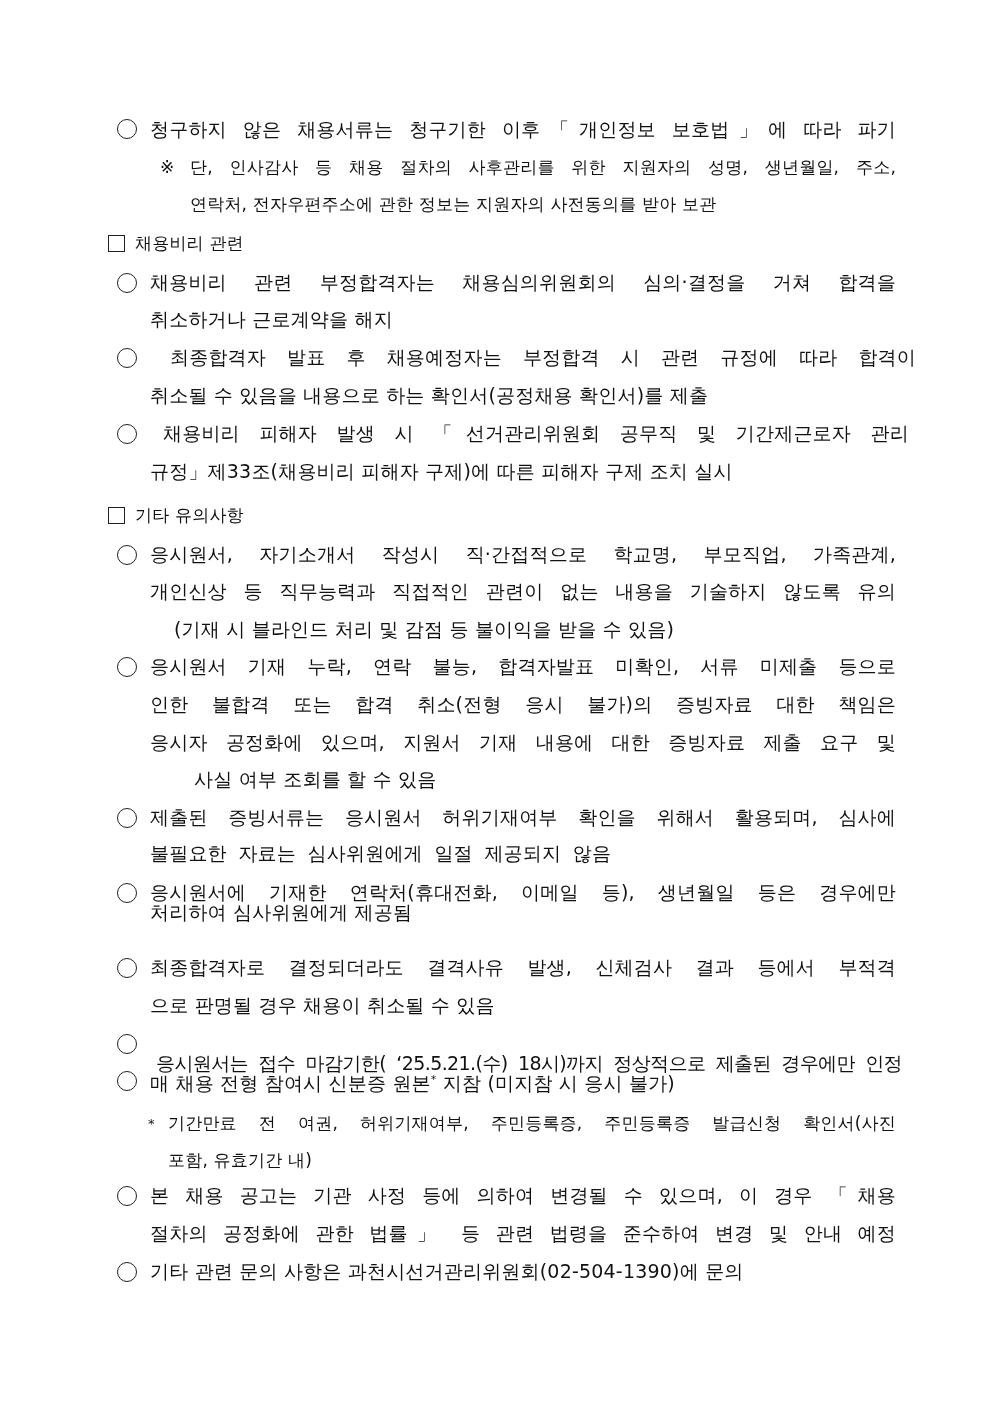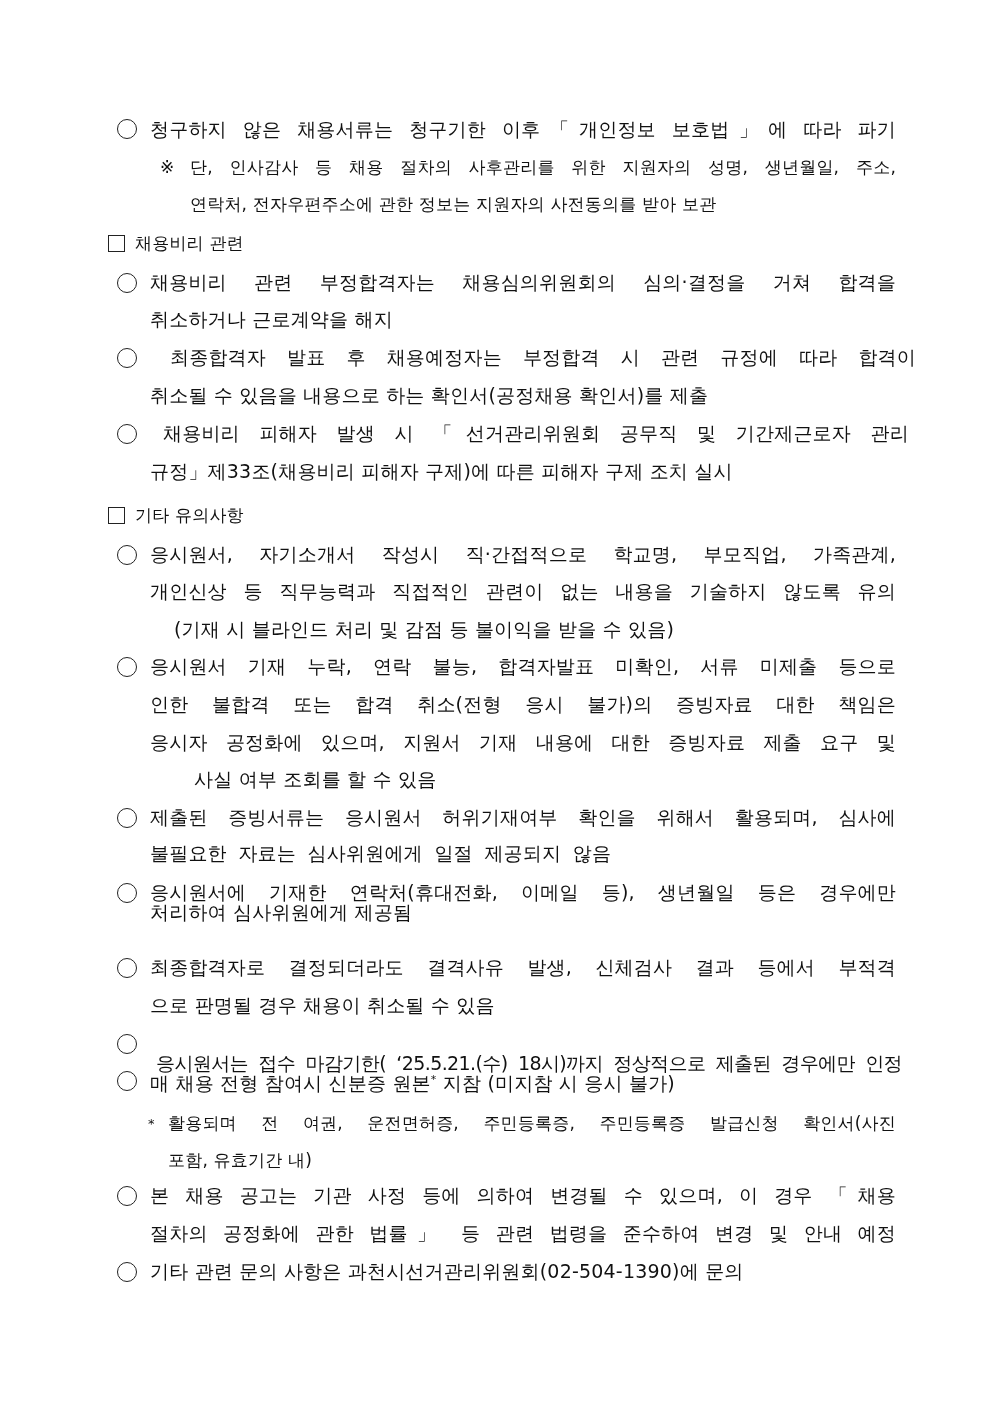--- a/index.html
+++ b/index.html
@@ -93,21 +93,21 @@
 <span class="bullet" style="top:1034px"></span>
 <div class="line" style="left:156px; top:1031px; width:746px; letter-spacing:-0.6px;margin-top:20px;">
     <span class="just">응시원서는 접수 마감기한( ‘25.5.21.(수) 18시)까지 정상적으로 제출된 경우에만 인정</span>
   </div>
 
 <span class="bullet" style="top:1071px"></span>
 <div class="line" style="left:150px; top:1068px;"><span>매 채용 전형 참여시 신분증 원본</span><sup>*</sup><span> 지참 (미지참 시 응시 불가)</span></div>
 
 <div class="star" style="top:1116px">*</div>
 <div class="line note" style="left:168px; top:1111px; width:728px;">
-    <span class="just">활용되며 전 여권, 운전면허증, 주민등록증, 주민등록증 발급신청 확인서(사진</span>
+    <span class="just">기간만료 전 여권, 허위기재여부, 주민등록증, 주민등록증 발급신청 확인서(사진</span>
   </div>
 <div class="line note" style="left:168px; top:1148px;">포함, 유효기간 내)</div>
 
 <span class="bullet" style="top:1186px"></span>
 <div class="line" style="left:150px; top:1183px; width:746px;">
     <span class="just">본 채용 공고는 기관 사정 등에 의하여 변경될 수 있으며, 이 경우 「채용</span>
   </div>
 <div class="line" style="left:150px; top:1221px; width:746px;">
     <span class="just">절차의 공정화에 관한 법률」 등 관련 법령을 준수하여 변경 및 안내 예정</span>
   </div>

